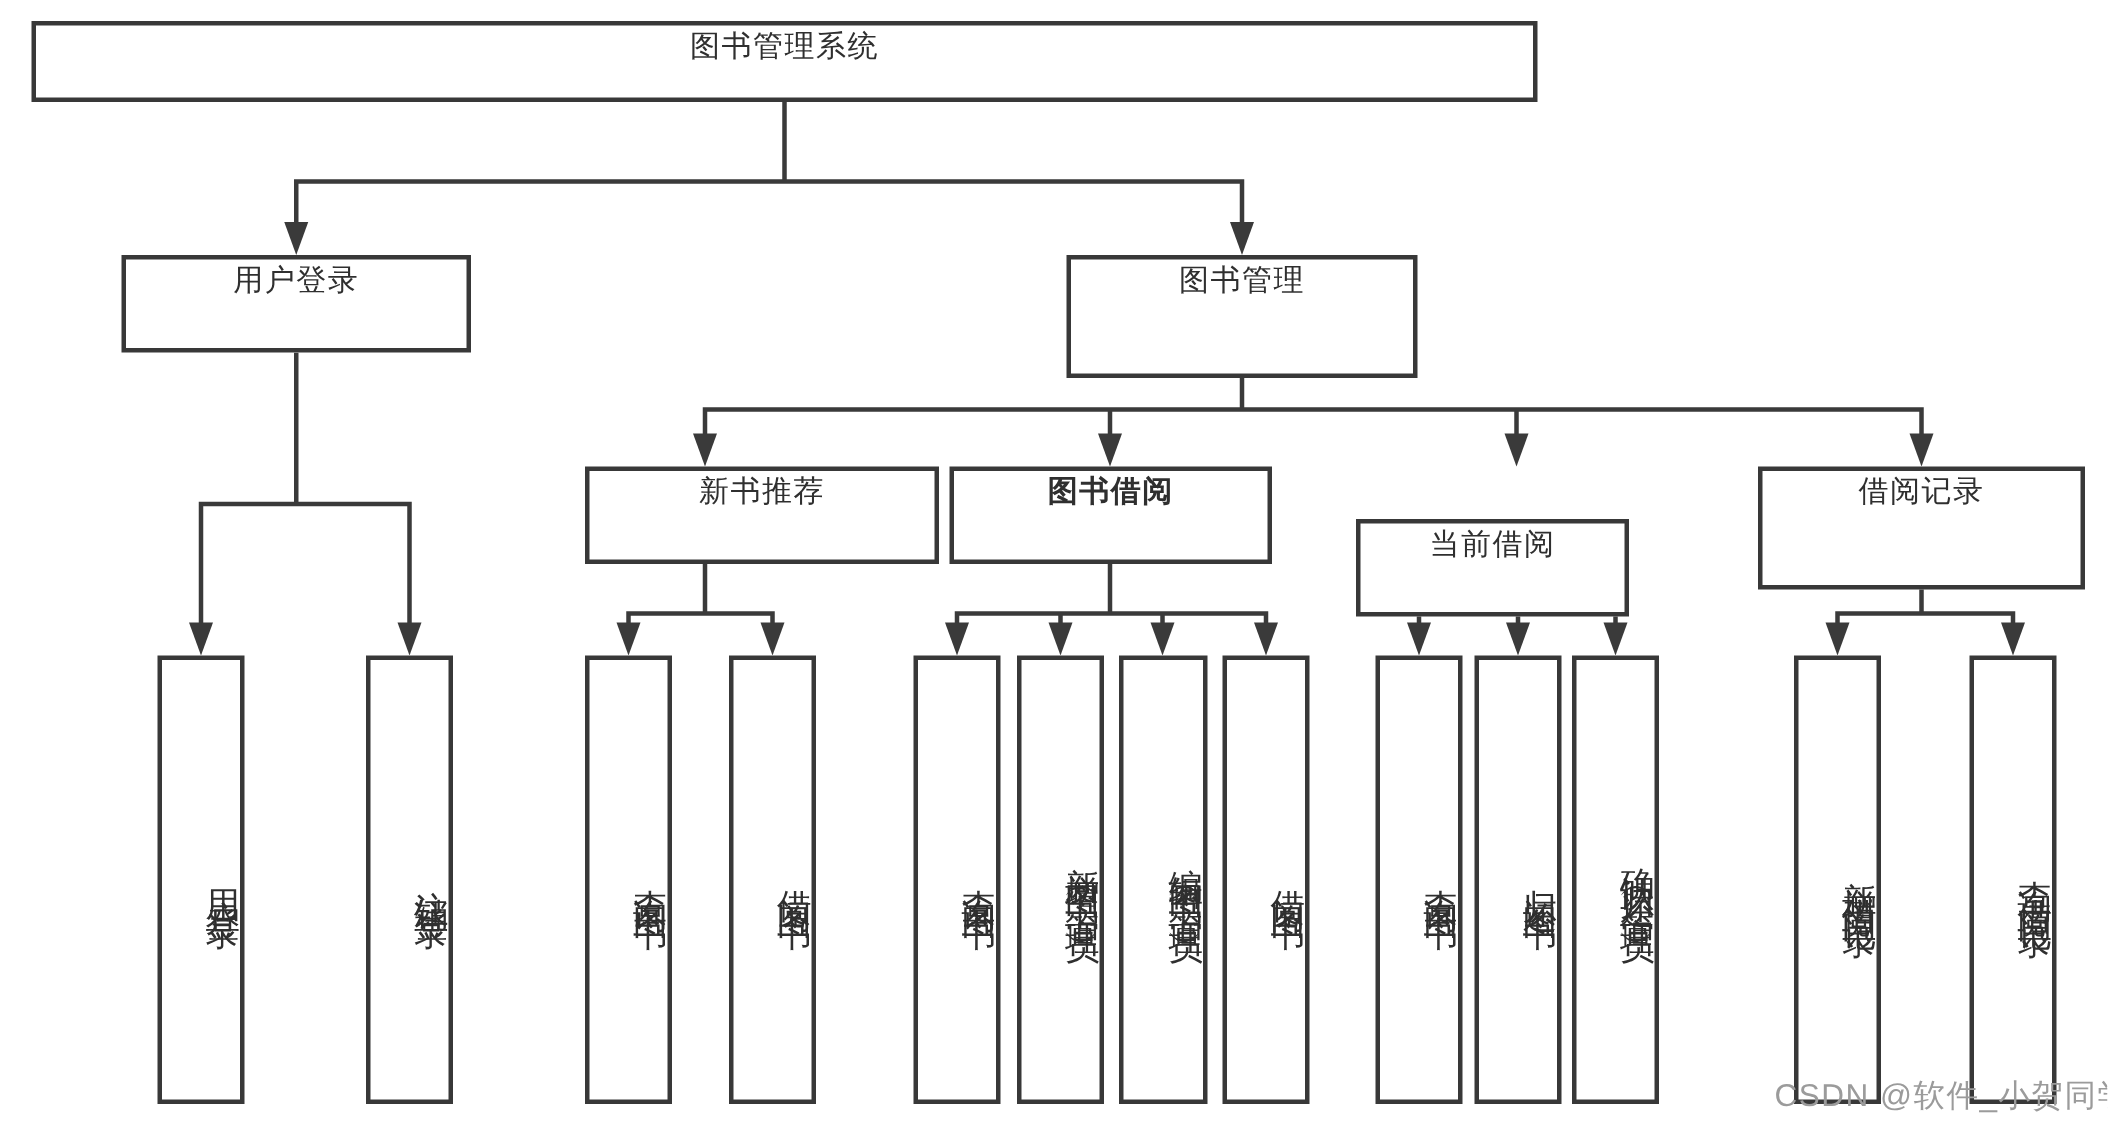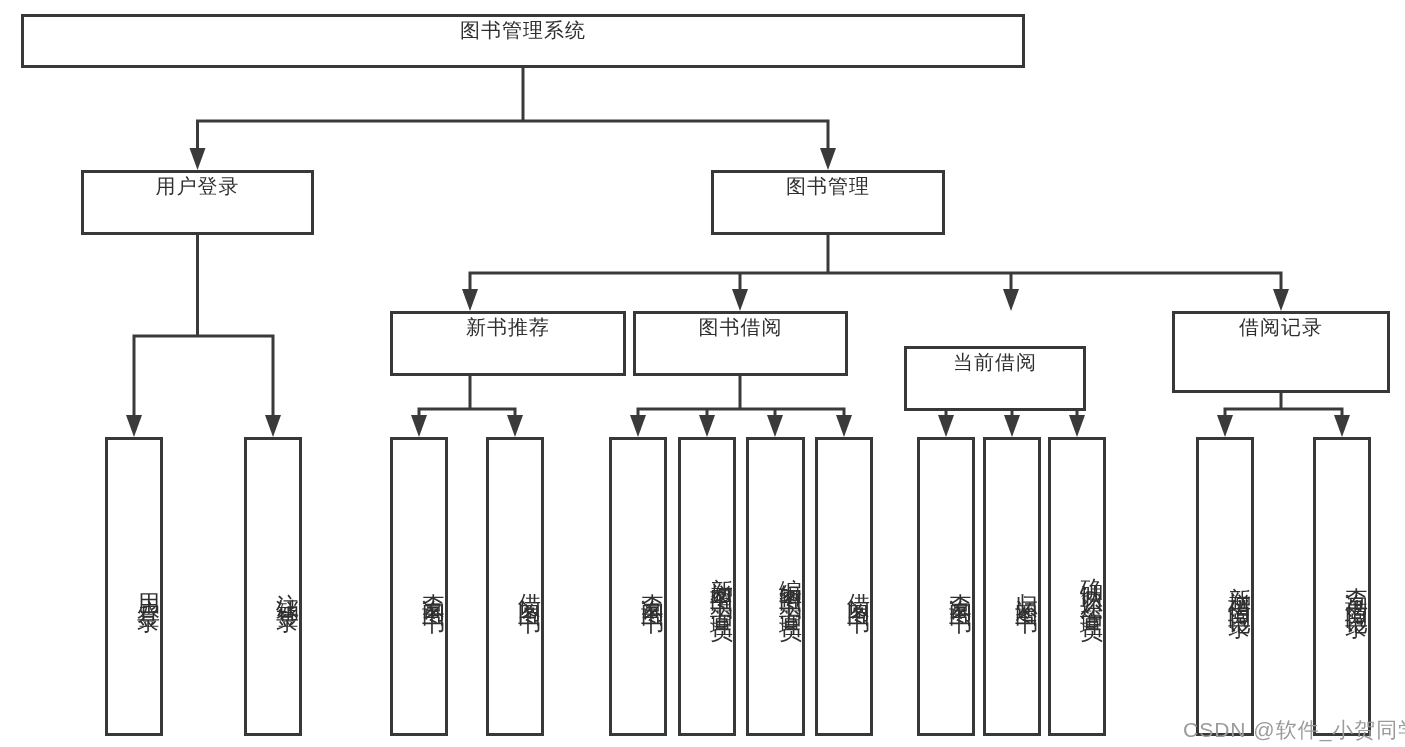--- a/index.html
+++ b/index.html
@@ -109,28 +109,28 @@
     </g>
   </svg>
 
   <div class="node" style="left:21px;top:14px;width:1004px;height:54px;">
     <span>图书管理系统</span>
   </div>
 
   <div class="node" style="left:81px;top:170px;width:233px;height:65px;">
     <span>用户登录</span>
   </div>
-  <div class="node" style="left:711px;top:170px;width:234px;height:65px;">
+  <div class="node" style="left:711px;top:170px;width:234px;height:82px;">
     <span>图书管理</span>
   </div>
 
   <div class="node" style="left:342px;top:311px;width:236px;height:65px;margin-left:48px;">
     <span>新书推荐</span>
   </div>
-  <div class="node" style="left:633px;top:311px;width:215px;height:65px;">
+  <div class="node" style="left:633px;top:311px;width:215px;height:65px;font-weight:bold;">
     <span>图书借阅</span>
   </div>
   <div class="node" style="left:904px;top:311px;width:182px;height:65px;margin-top:35px;">
     <span>当前借阅</span>
   </div>
   <div class="node" style="left:1172px;top:311px;width:218px;height:82px;">
     <span>借阅记录</span>
   </div>
 
   <div class="node leaf" style="left:105px;top:437px;width:58px;height:299px;">

